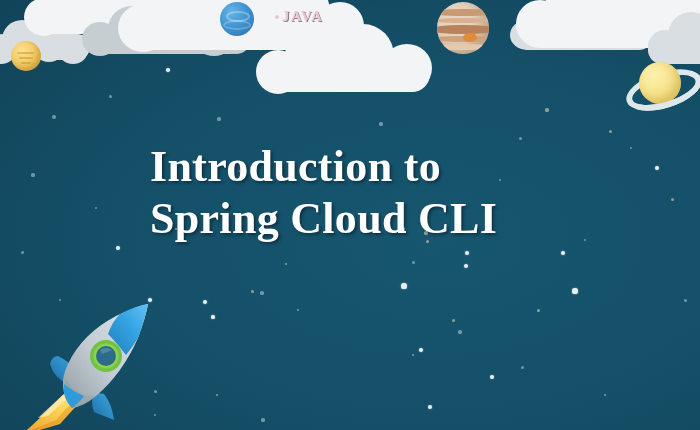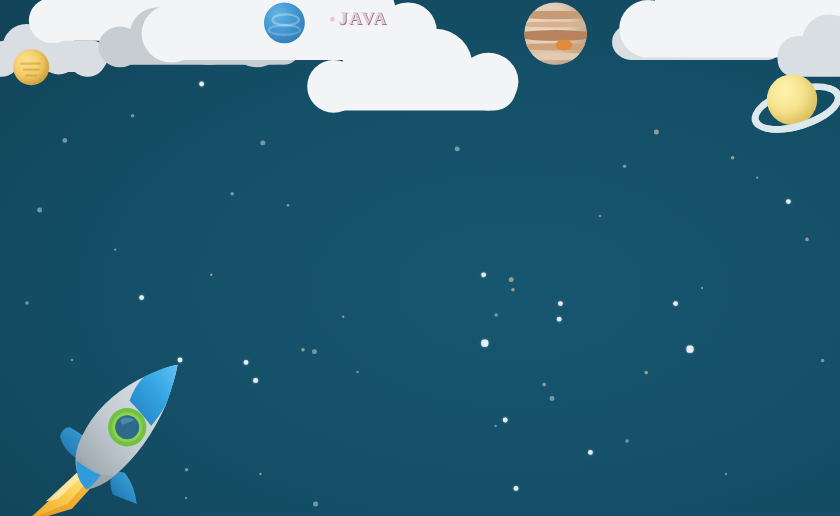--- a/index.html
+++ b/index.html
@@ -359,16 +359,18 @@
       <circle cx="94" cy="56" r="9" fill="#2e6b8a"></circle>
       <path d="M88 50 Q94 46 100 50 Q96 52 90 54 Z" fill="#5d9fbd" opacity=".6"></path>
     </svg>
   </div>
 
   <div class="java-tag">
     <span class="bullet"></span><span>JAVA</span>
   </div>
 
   <h1 class="title">
+    <span>Introduction to</span>
+    <span class="line2">Spring Cloud CLI</span>
   </h1>
 
 
 </div>
 
 </body></html>

